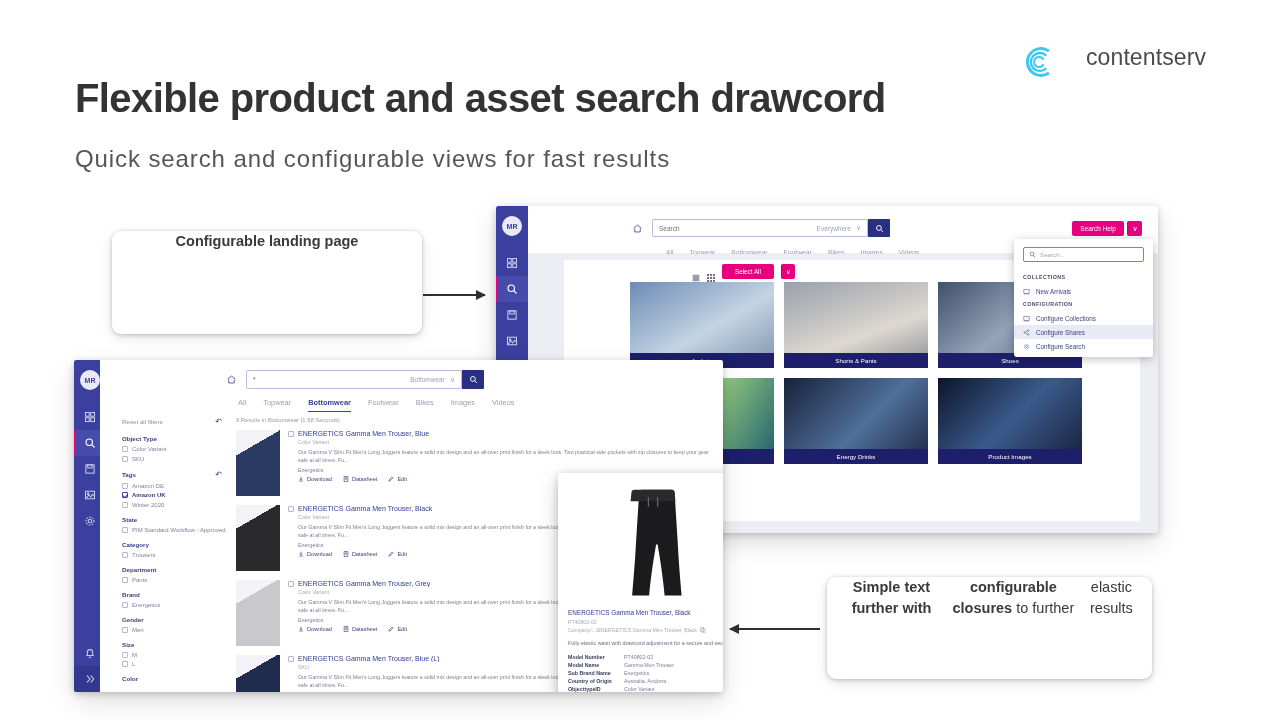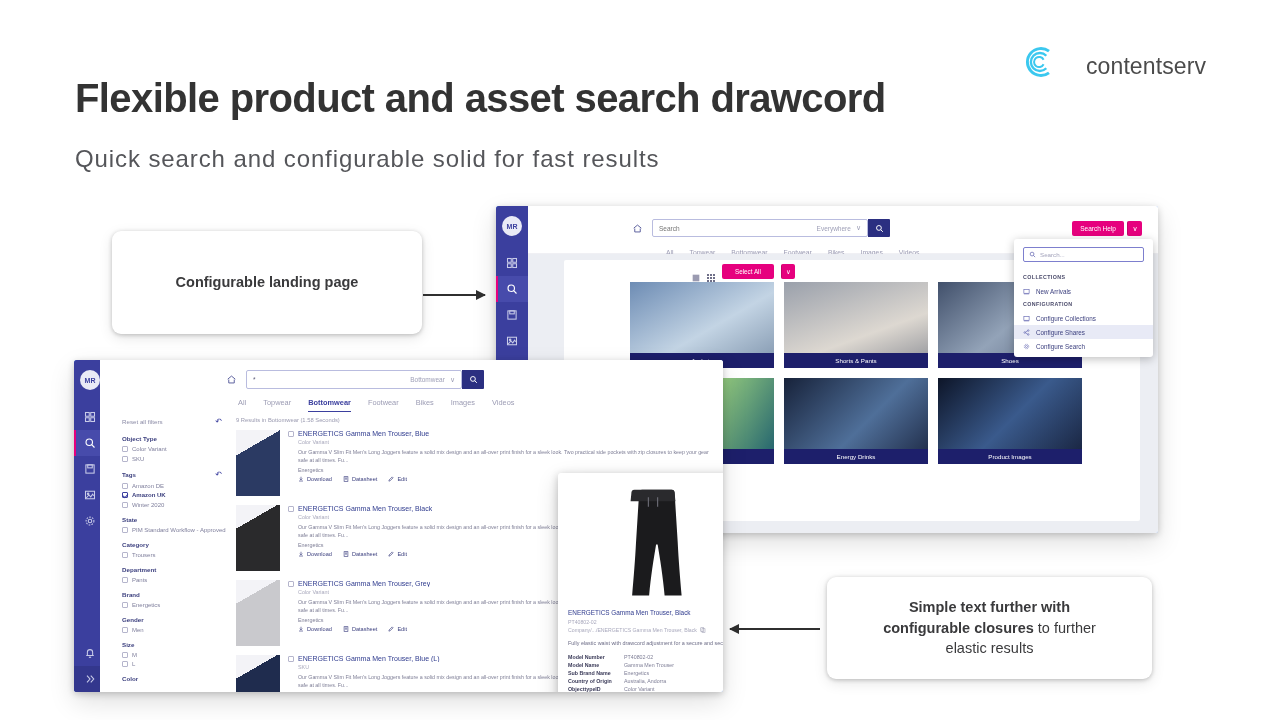--- a/index.html
+++ b/index.html
@@ -5,41 +5,41 @@
   * { box-sizing: border-box; margin: 0; padding: 0; }
   html, body {
     width: 1280px; height: 720px;
     background: #ffffff;
     font-family: "Liberation Sans", sans-serif;
     overflow: hidden;
   }
   .slide { position: relative; width: 1280px; height: 720px; background: #fff; }
 
   
-  .brand { position: absolute; top: 44px; right: 74px; display: flex; align-items: flex-end; gap: 28px; }
+  .brand { position: absolute; top: 44px; right: 74px; display: flex; align-items: flex-start; gap: 28px; }
   .brand-mark { width: 36px; height: 36px; position: relative; }
   .brand-name { font-size: 23px; color: #4b4b4b; letter-spacing: .1px; }
 
   
   .headline {
     position: absolute; left: 75px; top: 76px;
     font-size: 40px; font-weight: bold; color: #333333;
     letter-spacing: -0.6px; white-space: nowrap;
   }
   .subhead {
     position: absolute; left: 75px; top: 145px;
     font-size: 24px; color: #55565a; letter-spacing: .9px; white-space: nowrap;
   }
 
   
   .callout {
     position: absolute; background: #fff; border-radius: 9px;
     box-shadow: 0 1px 4px rgba(0,0,0,.22), 0 4px 14px rgba(0,0,0,.10);
     text-align: center; color: #3a3a3c; line-height: 1.42;
-    display: flex; flex-direction: column; justify-content: center;
+    display: flex; flex-direction: row; justify-content: center;
   }
   .callout .c-line { font-size: 14.5px; }
   .callout .c-strong { font-weight: bold; }
   #callout-landing { left: 112px; top: 231px; width: 310px; height: 103px; padding: 0 10px; }
   #callout-search  { left: 827px; top: 577px; width: 325px; height: 102px; padding: 0 12px; }
 
   .arrow { position: absolute; height: 2px; background: #2f2f2f; }
   .arrow::after {
     content: ""; position: absolute; top: -4px; width: 0; height: 0;
     border-top: 5px solid transparent; border-bottom: 5px solid transparent;
@@ -251,21 +251,21 @@
       <svg viewBox="0 0 40 40" width="36" height="36">
         <path d="M30 8 A15 15 0 1 0 30 32" fill="none" stroke="#3bc8ef" stroke-width="3.2"></path>
         <path d="M27 13 A10 10 0 1 0 27 27" fill="none" stroke="#3bc8ef" stroke-width="2.6"></path>
         <path d="M24 17.5 A5.6 5.6 0 1 0 24 22.5" fill="none" stroke="#3bc8ef" stroke-width="2.2"></path>
       </svg>
     </span>
     <span class="brand-name">contentserv</span>
   </div>
 
   <div class="headline">Flexible product and asset search drawcord</div>
-  <div class="subhead">Quick search and configurable solid for fast results</div>
+  <div class="subhead">Quick search and configurable views for fast results</div>
 
   <div class="callout" id="callout-landing">
     <div class="c-line c-strong">Configurable landing page</div>
   </div>
   <div class="arrow" id="arrow-landing"></div>
 
   <div class="callout" id="callout-search">
     <div class="c-line c-strong">Simple text further with</div>
     <div class="c-line"><span class="c-strong">configurable closures</span><span> to further</span></div>
     <div class="c-line">elastic results</div>

